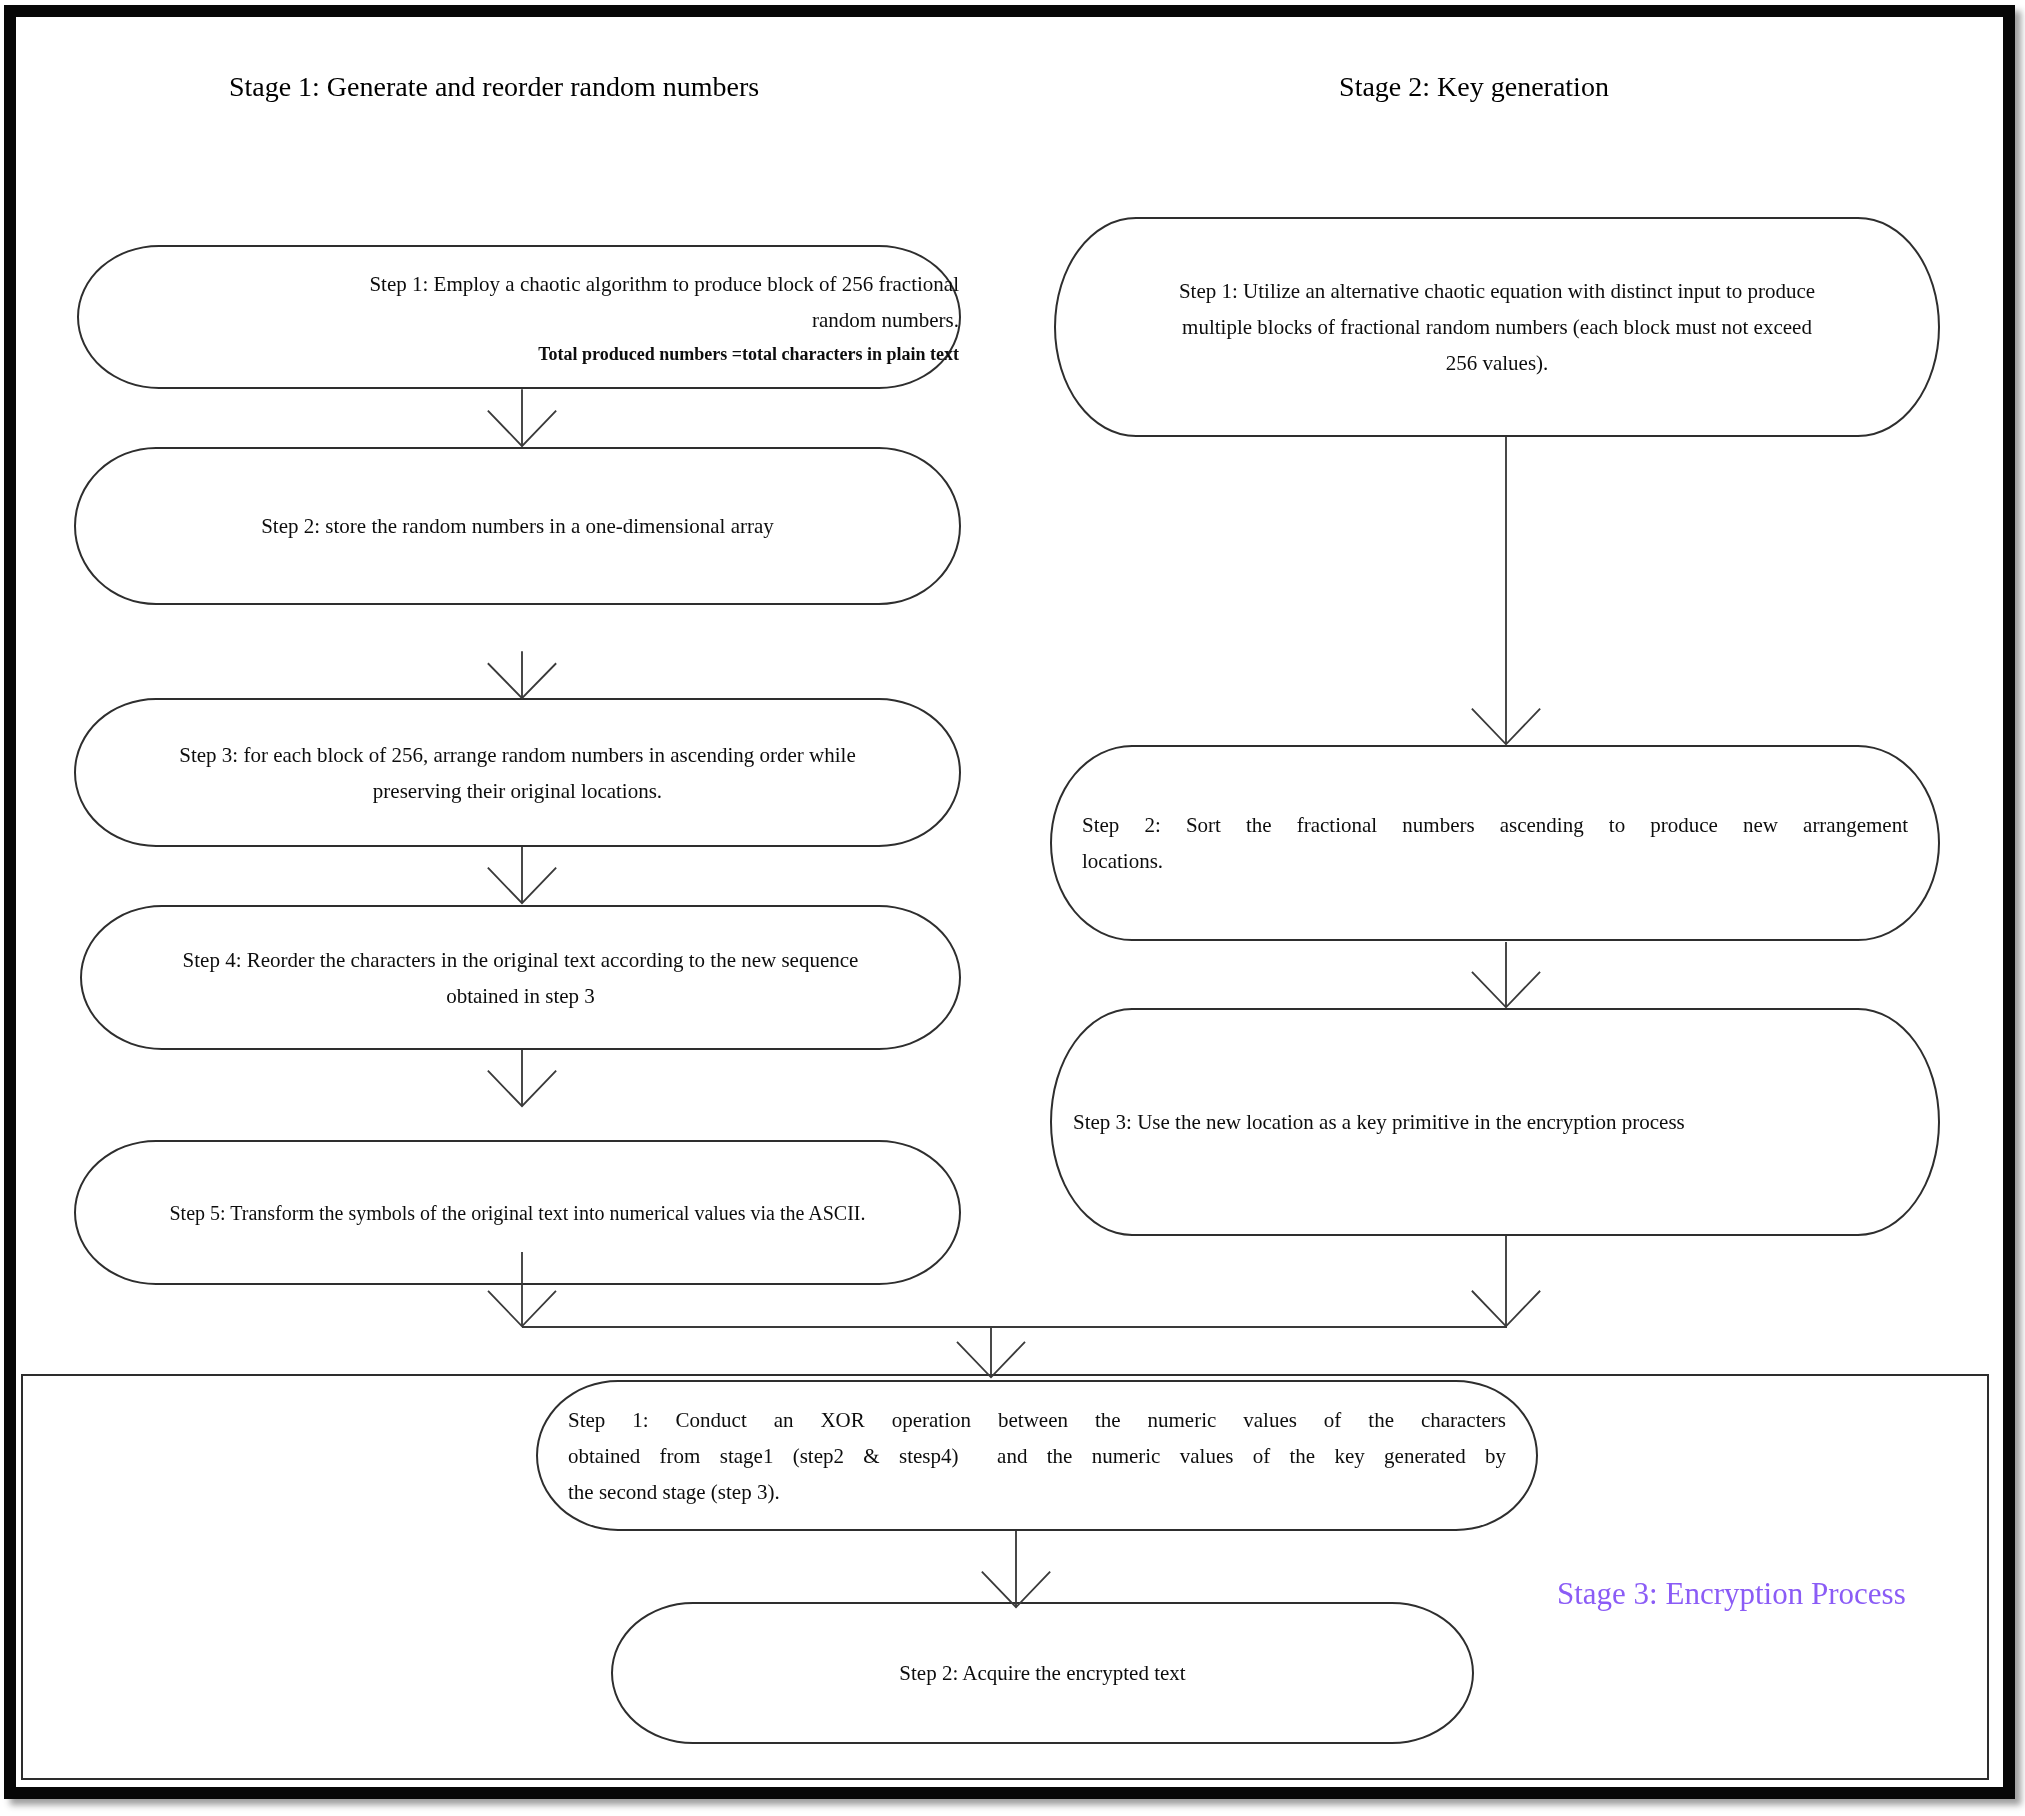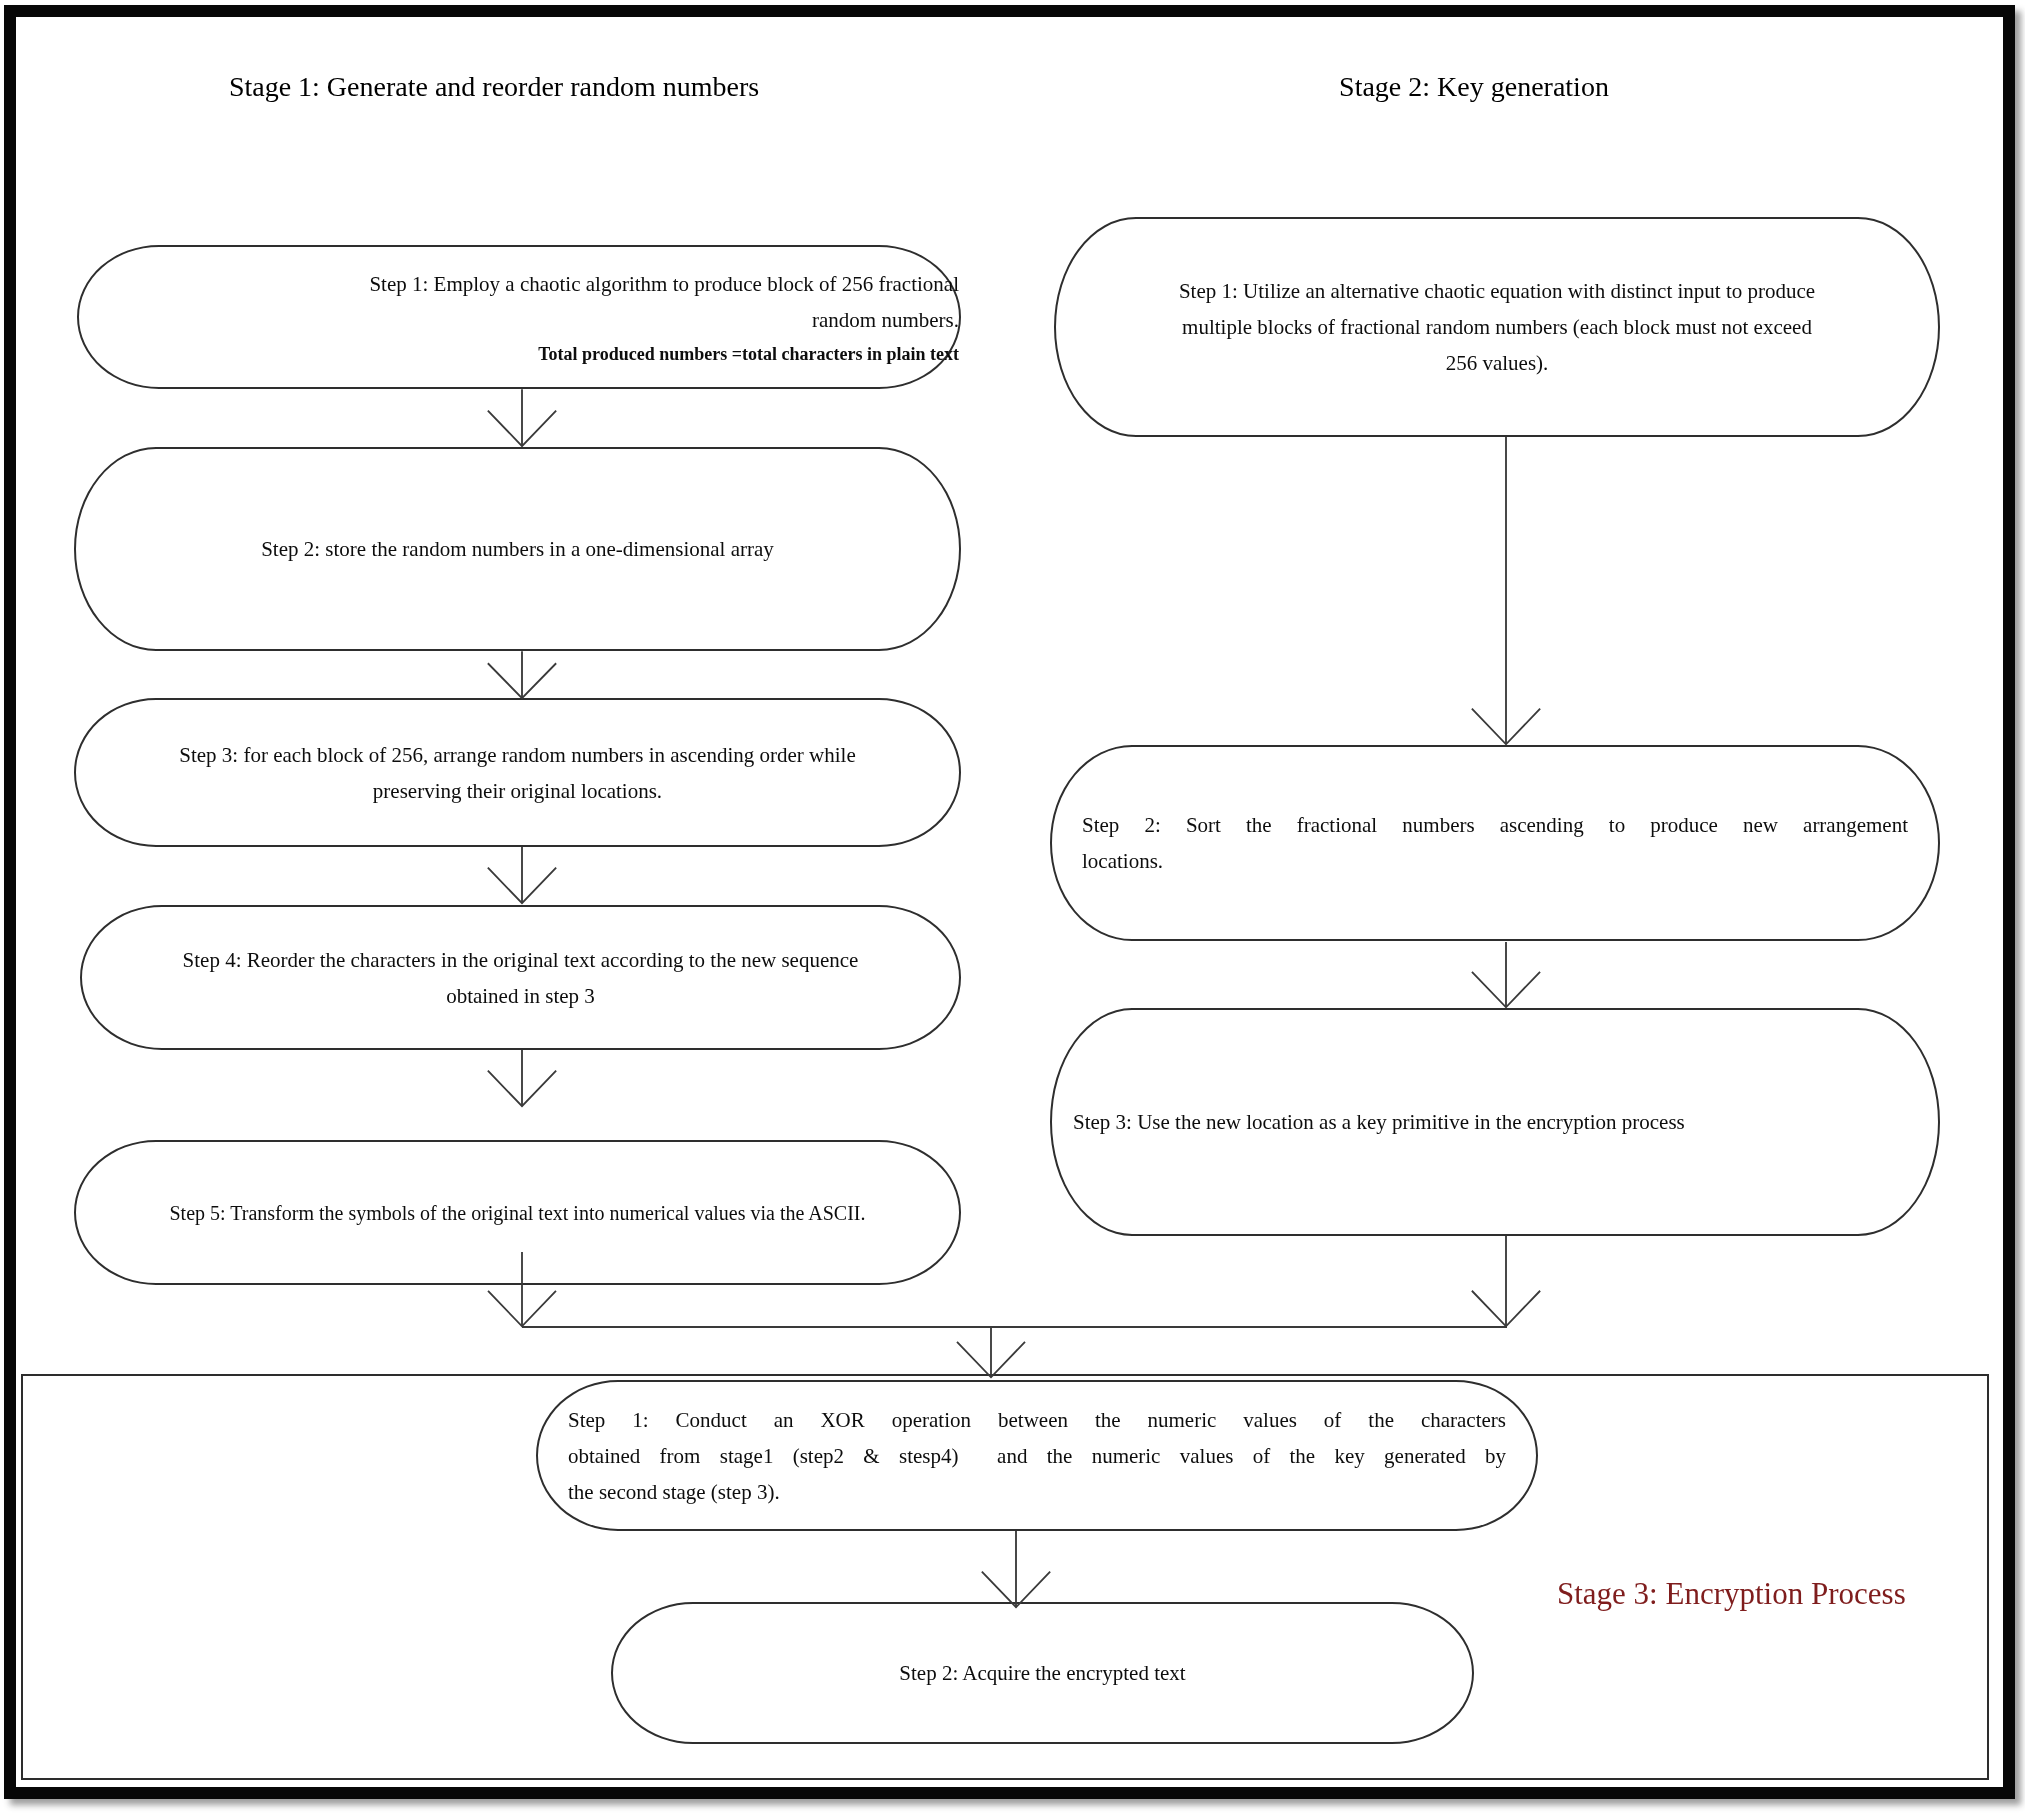--- a/index.html
+++ b/index.html
@@ -15,21 +15,21 @@
   }
   .stage3-box {
     position:absolute; left:21px; top:1374px; width:1968px; height:406px;
     box-sizing:border-box; border:2.1px solid #2d2d2d; background:transparent;
   }
   .stage-title {
     position:absolute; font-size:28px; white-space:nowrap; color:#000000;
     transform:translateX(-50%);
   }
   .stage3-title {
-    position:absolute; font-size:31px; white-space:nowrap; color:#7f1d1d;
+    position:absolute; font-size:31px; white-space:nowrap; color:#8b5cf6;
   }
   .node {
     position:absolute; box-sizing:border-box; border:2.1px solid #2e2e2e;
     border-radius:82px / 50%; background:#ffffff;
     display:flex; flex-direction:column; justify-content:center;
     font-size:21px; line-height:36px; text-align:center;
   }
   .node .line { white-space:nowrap; }
   .node.justified { text-align:left; padding:0 30px; }
   .node.justified .jline { white-space:normal; text-align:justify; text-align-last:justify; }
@@ -53,21 +53,21 @@
   <div class="stage-title" style="left:494px; top:71px;">Stage 1: Generate and reorder random numbers</div>
   <div class="stage-title" style="left:1474px; top:71px;">Stage 2: Key generation</div>
   <div class="stage3-title" style="left:1557px; top:1576px;">Stage 3: Encryption Process</div>
 
   <div class="node" style="left:77px; top:245px; width:884px; height:144px;text-align:right;">
     <div class="line">Step 1: Employ a chaotic algorithm to produce block of 256 fractional</div>
     <div class="line">random numbers.</div>
     <div class="subline">Total produced numbers =total characters in plain text</div>
   </div>
 
-  <div class="node" style="left:74px; top:447px; width:887px; height:204px;">
+  <div class="node" style="left:74px; top:447px; width:887px; height:158px;">
     <div class="line">Step 2: store the random numbers in a one-dimensional array</div>
   </div>
 
   <div class="node" style="left:74px; top:698px; width:887px; height:149px;">
     <div class="line">Step 3: for each block of 256, arrange random numbers in ascending order while</div>
     <div class="line">preserving their original locations.</div>
   </div>
 
   <div class="node" style="left:80px; top:905px; width:881px; height:145px;">
     <div class="line">Step 4: Reorder the characters in the original text according to the new sequence</div>

